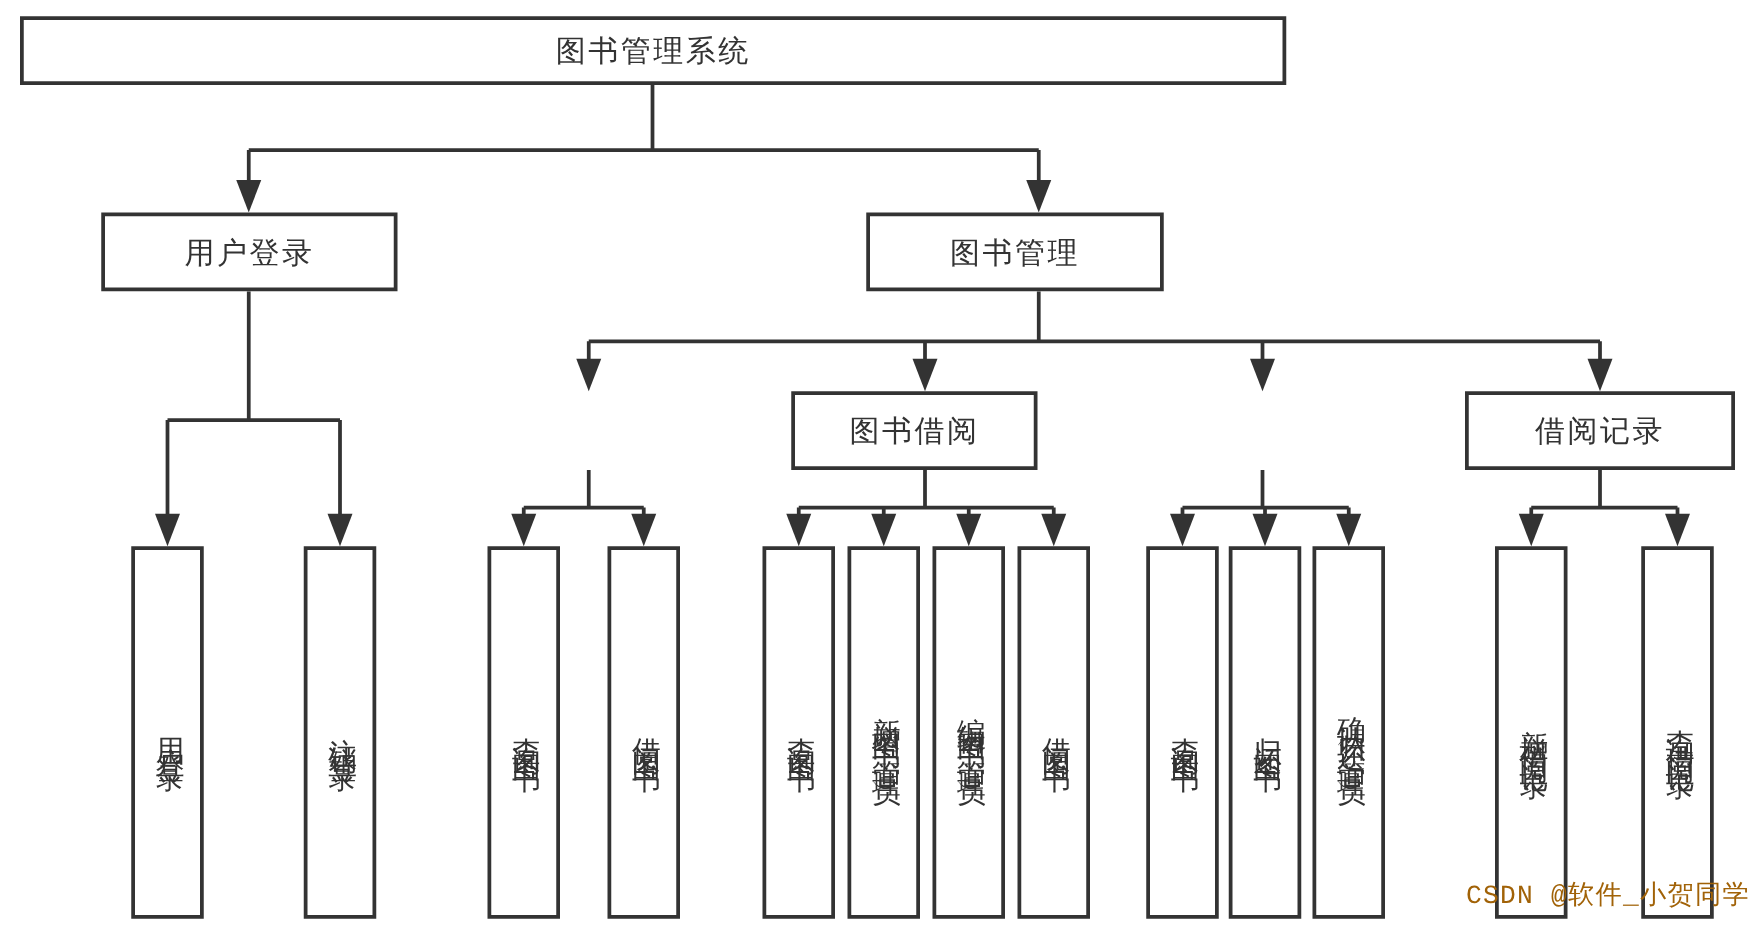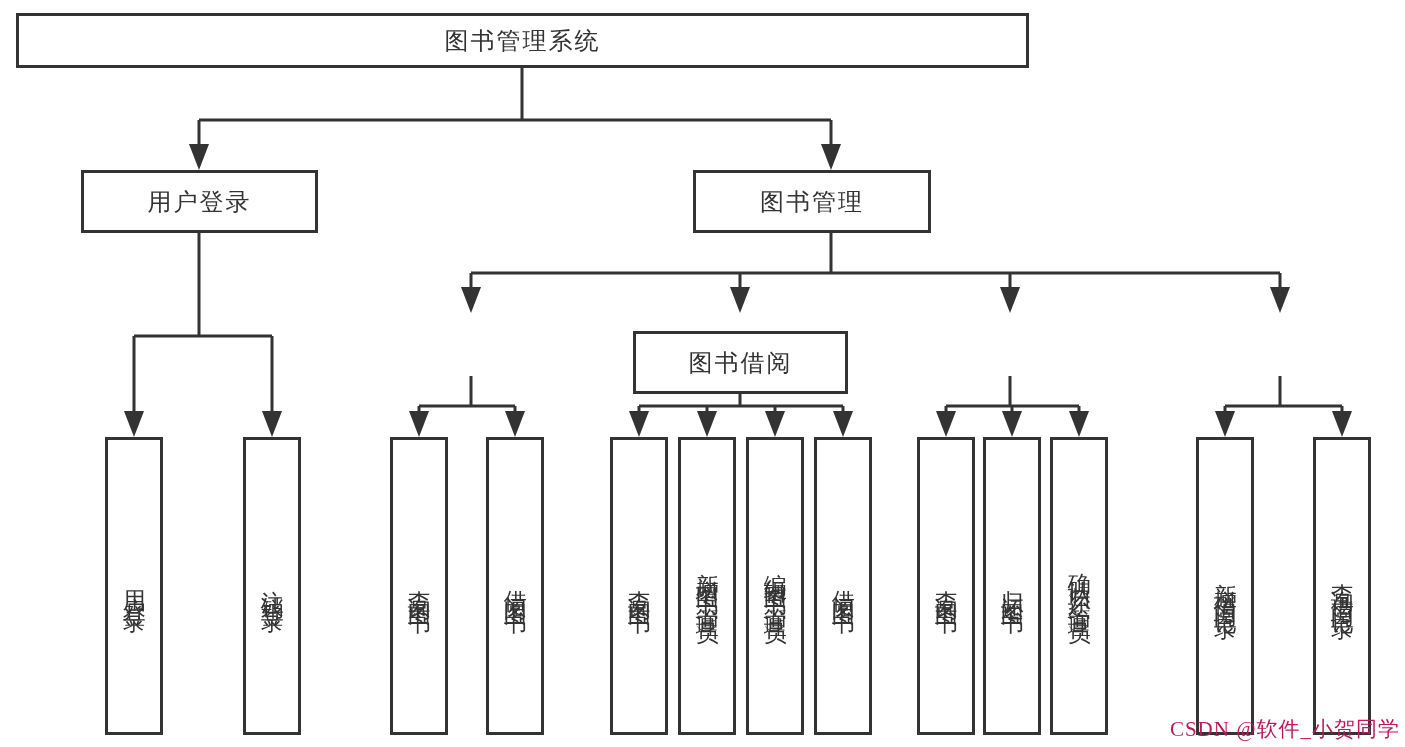--- a/index.html
+++ b/index.html
@@ -1,31 +1,31 @@
 <!DOCTYPE html>
 <html><head>
 <meta charset="utf-8">
 <style>
   html,body{margin:0;padding:0;background:#ffffff;}
   .stage{
     position:relative;width:1405px;height:747px;background:#ffffff;
-    font-family:Liberation Serif, serif;overflow:hidden;
+    font-family:Liberation Mono, monospace;overflow:hidden;
   }
   svg.connectors{position:absolute;left:0;top:0;width:1405px;height:747px;}
   .box{
     position:absolute;box-sizing:border-box;border:3px solid #333333;
     background:#ffffff;color:#333333;display:flex;align-items:center;justify-content:center;
   }
   .hbox span{font-size:24px;letter-spacing:2px;white-space:nowrap;}
   .vbox span{
     writing-mode:vertical-rl;text-orientation:mixed;
     font-size:23px;letter-spacing:7px;line-height:1.1;white-space:nowrap;
   }
   .watermark{
-    position:absolute;right:5px;bottom:4px;font-size:21px;color:#be185d;
+    position:absolute;right:5px;bottom:18px;font-size:21px;color:#a16207;
     letter-spacing:1px;white-space:nowrap;
   }
 </style>
 </head>
 <body>
 
 <div class="stage">
 
   <svg class="connectors" viewBox="0 0 1405 747" aria-hidden="true">
     <path fill="none" stroke="#333333" stroke-width="3" d="
@@ -63,22 +63,25 @@
     <span>图书管理系统</span>
   </div>
 
   <div class="box hbox" style="left:81px;top:170px;width:237px;height:63px">
     <span>用户登录</span>
   </div>
   <div class="box hbox" style="left:693px;top:170px;width:238px;height:63px">
     <span>图书管理</span>
   </div>
 
-  <div class="box hbox" style="left:633px;top:331px;width:215px;height:63px">
+  <div class="box hbox" style="left:633px;top:313px;width:197px;height:63px">
     <span>图书借阅</span>
+  </div>
+  <div class="box hbox" style="left:1172px;top:313px;width:216px;height:63px">
+    <span>借阅记录</span>
   </div>
 
   <div class="box vbox" style="left:105px;top:437px;width:58px;height:298px">
     <span>用户登录</span>
   </div>
   <div class="box vbox" style="left:243px;top:437px;width:58px;height:298px">
     <span>注销登录</span>
   </div>
 
   <div class="box vbox" style="left:390px;top:437px;width:58px;height:298px">

